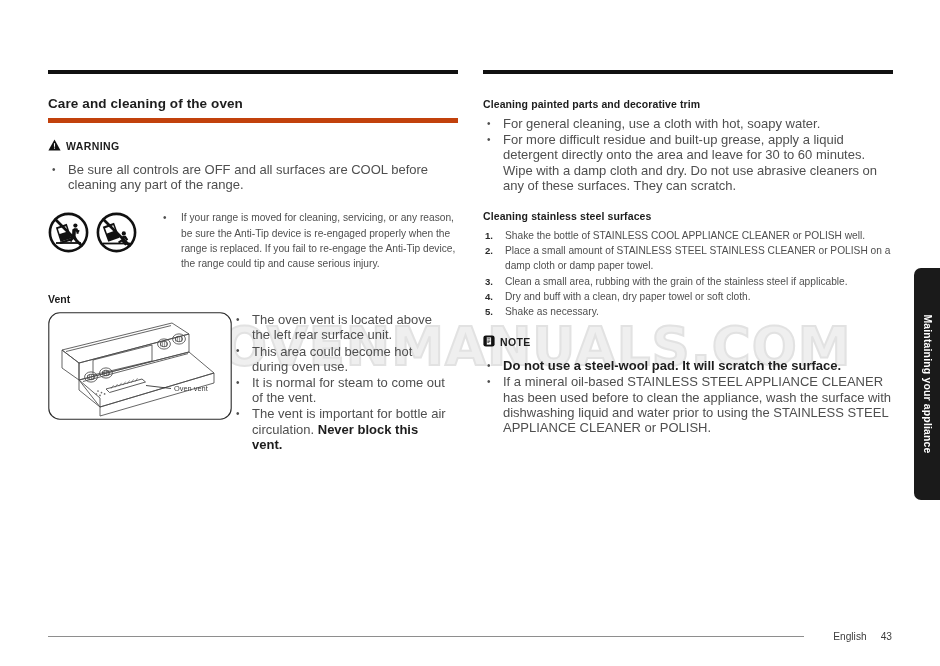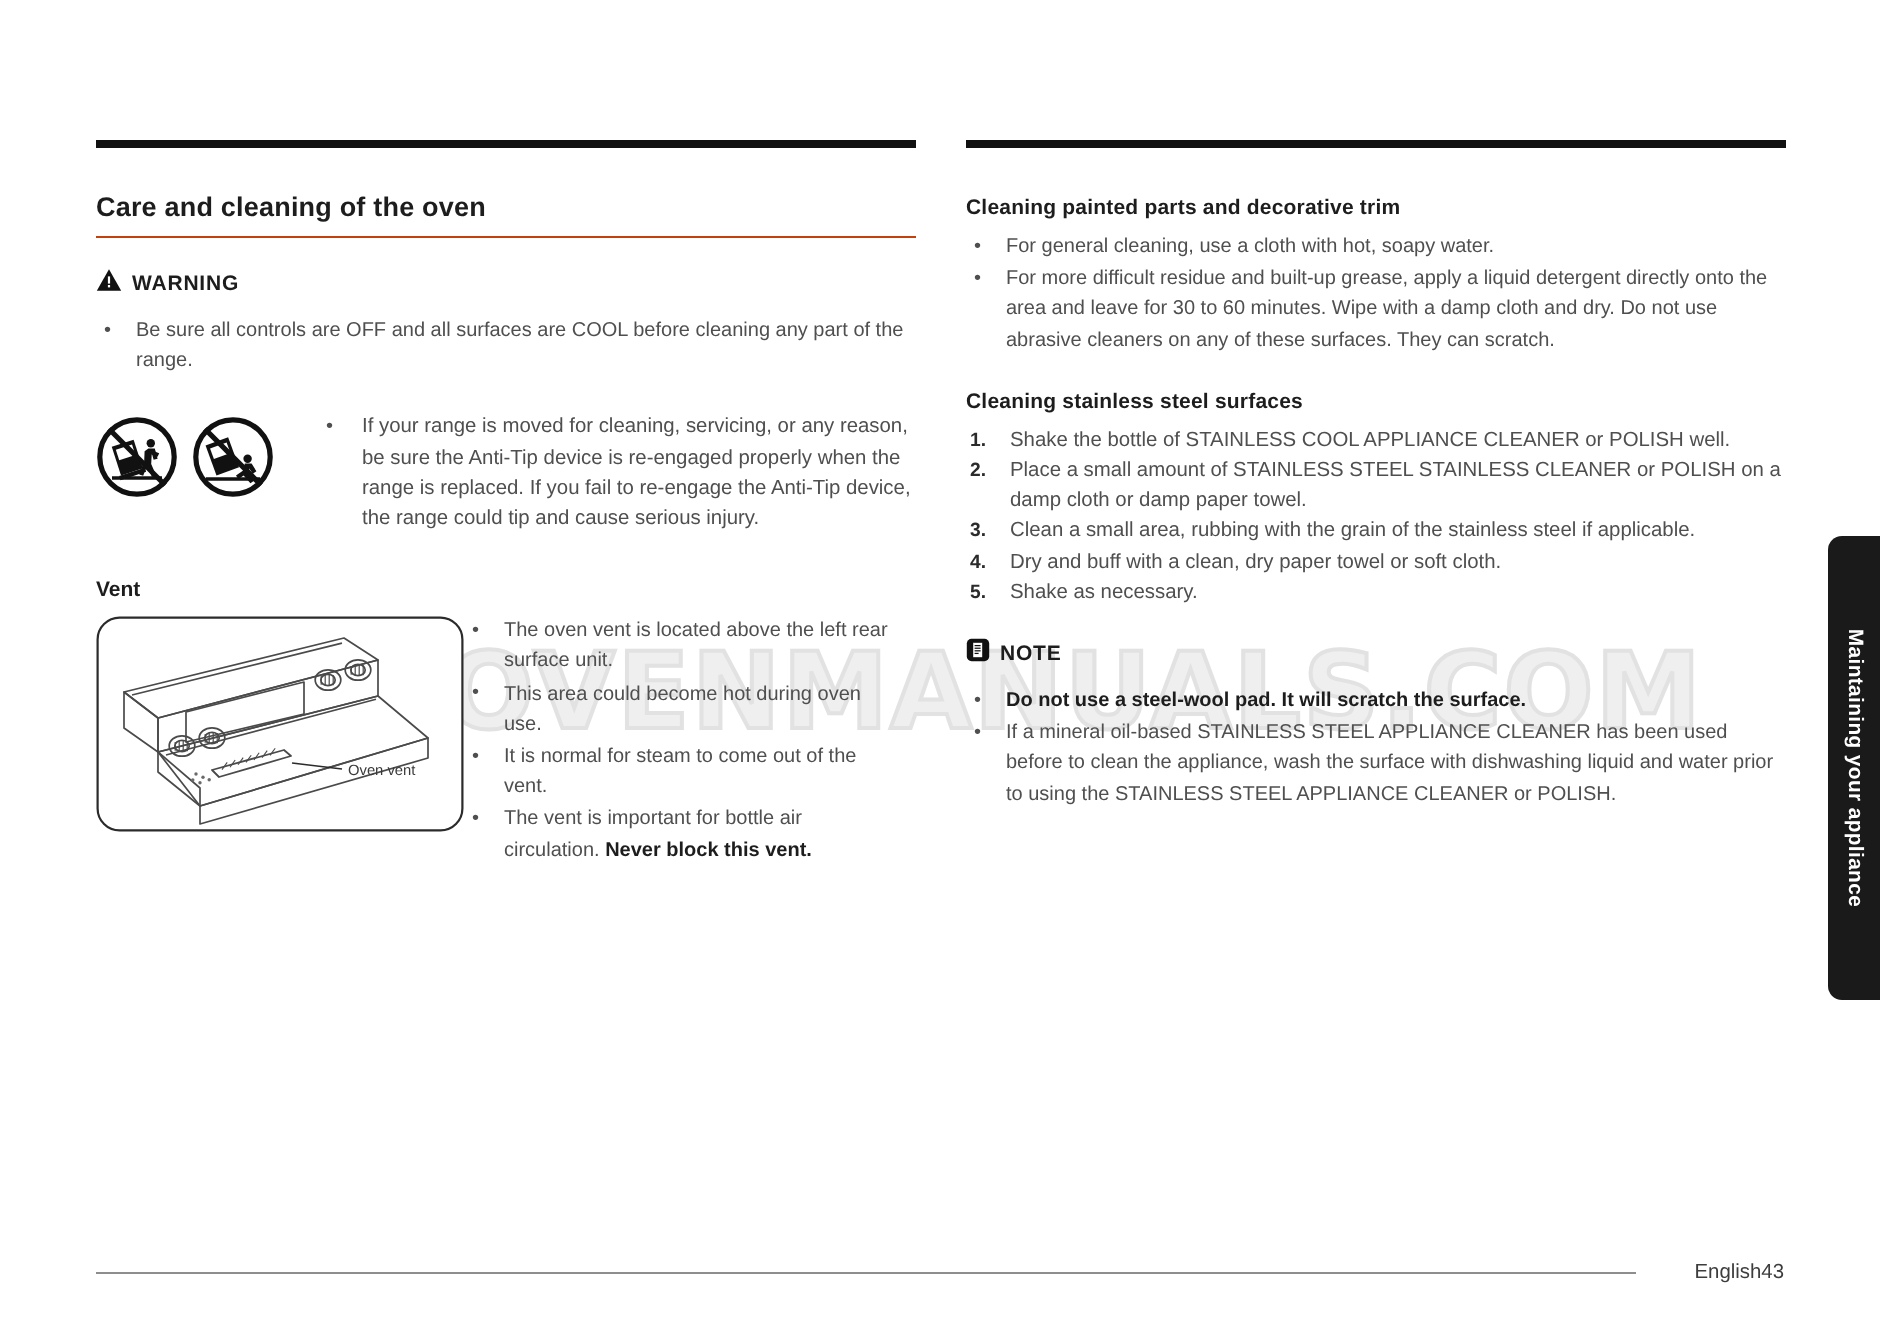--- a/index.html
+++ b/index.html
@@ -55,21 +55,21 @@
     background: #111111;
     width: 100%;
   }
 
   .section-title {
     font-size: 13.5px;
     font-weight: 700;
     color: #1d1d1d;
     margin-top: 22px;
     padding-bottom: 7px;
-    border-bottom: 1px solid #c2410c;
+    border-bottom: 5px solid #c2410c;
     letter-spacing: .1px;
   }
 
   .sub-head {
     font-size: 10.5px;
     font-weight: 700;
     color: #1d1d1d;
     margin-top: 0;
     margin-bottom: 6px;
     letter-spacing: .1px;
@@ -95,21 +95,21 @@
 
   
   ul.blist, ol.nlist {
     list-style: none;
     margin: 0;
     padding: 0;
   }
   ul.blist > li {
     position: relative;
     padding-left: 20px;
-    font-size: 10px;
+    font-size: 13px;
     line-height: 15.2px;
     color: #4f4f4f;
     margin-bottom: 1px;
   }
   ul.blist > li::before {
     content: "\2022";
     position: absolute;
     left: 4px;
     top: -0.5px;
     font-size: 10px;
@@ -232,20 +232,21 @@
     background: #8e8e8e;
   }
   .footer-lang {
     font-size: 10.2px;
     color: #3d3d3d;
     margin-left: 29px;
   }
   .footer-page {
     font-size: 10.2px;
     color: #3d3d3d;
+    margin-left: 14px;
   }
 </style>
 </head>
 <body>
 
 <div class="page">
 
   <div class="watermark">OVENMANUALS.COM</div>
 
   <div class="col col-left">

